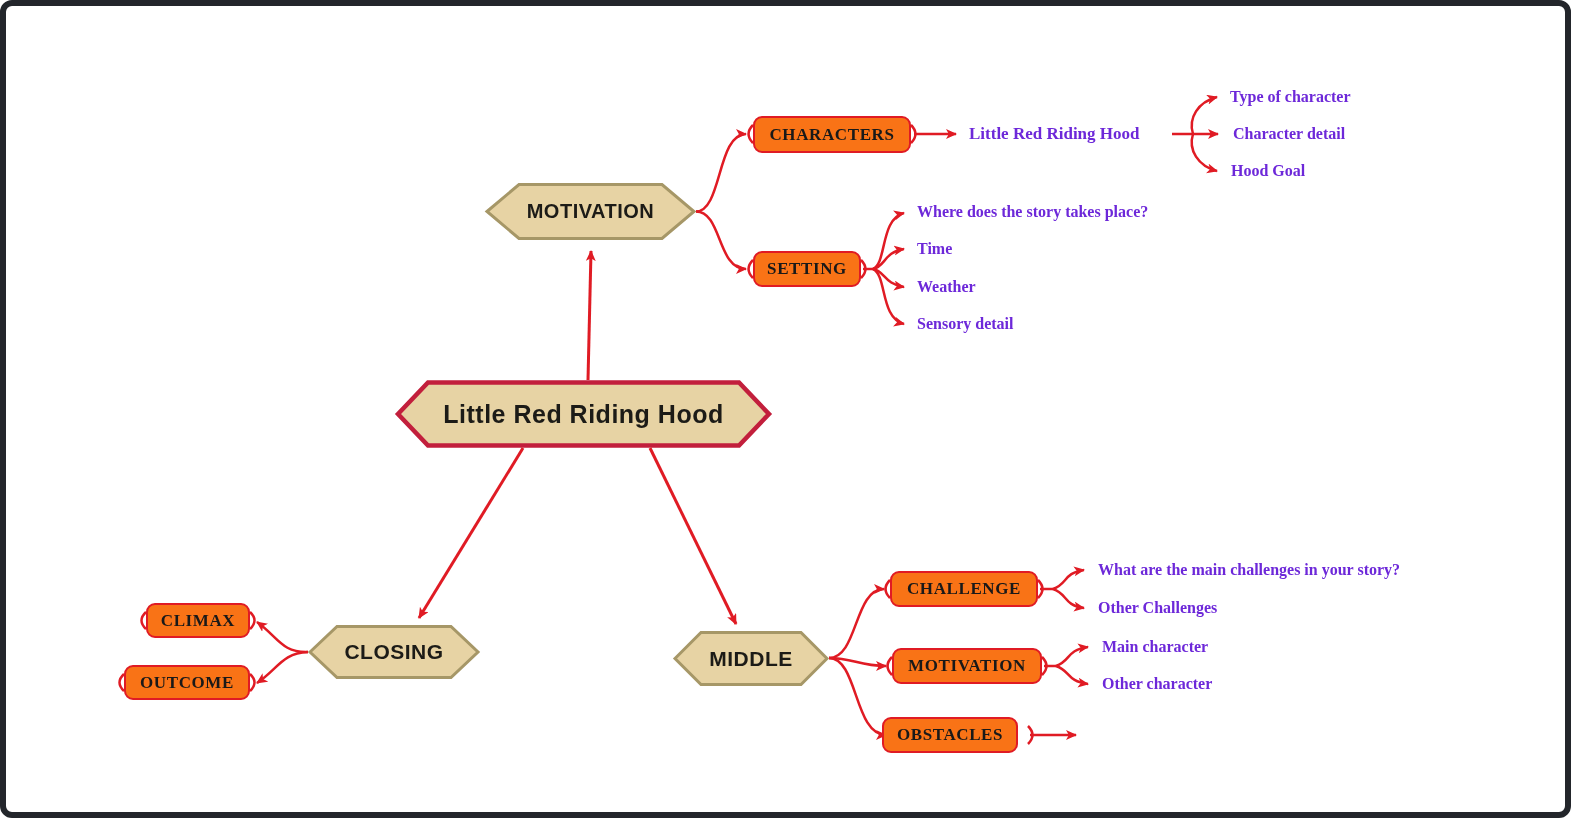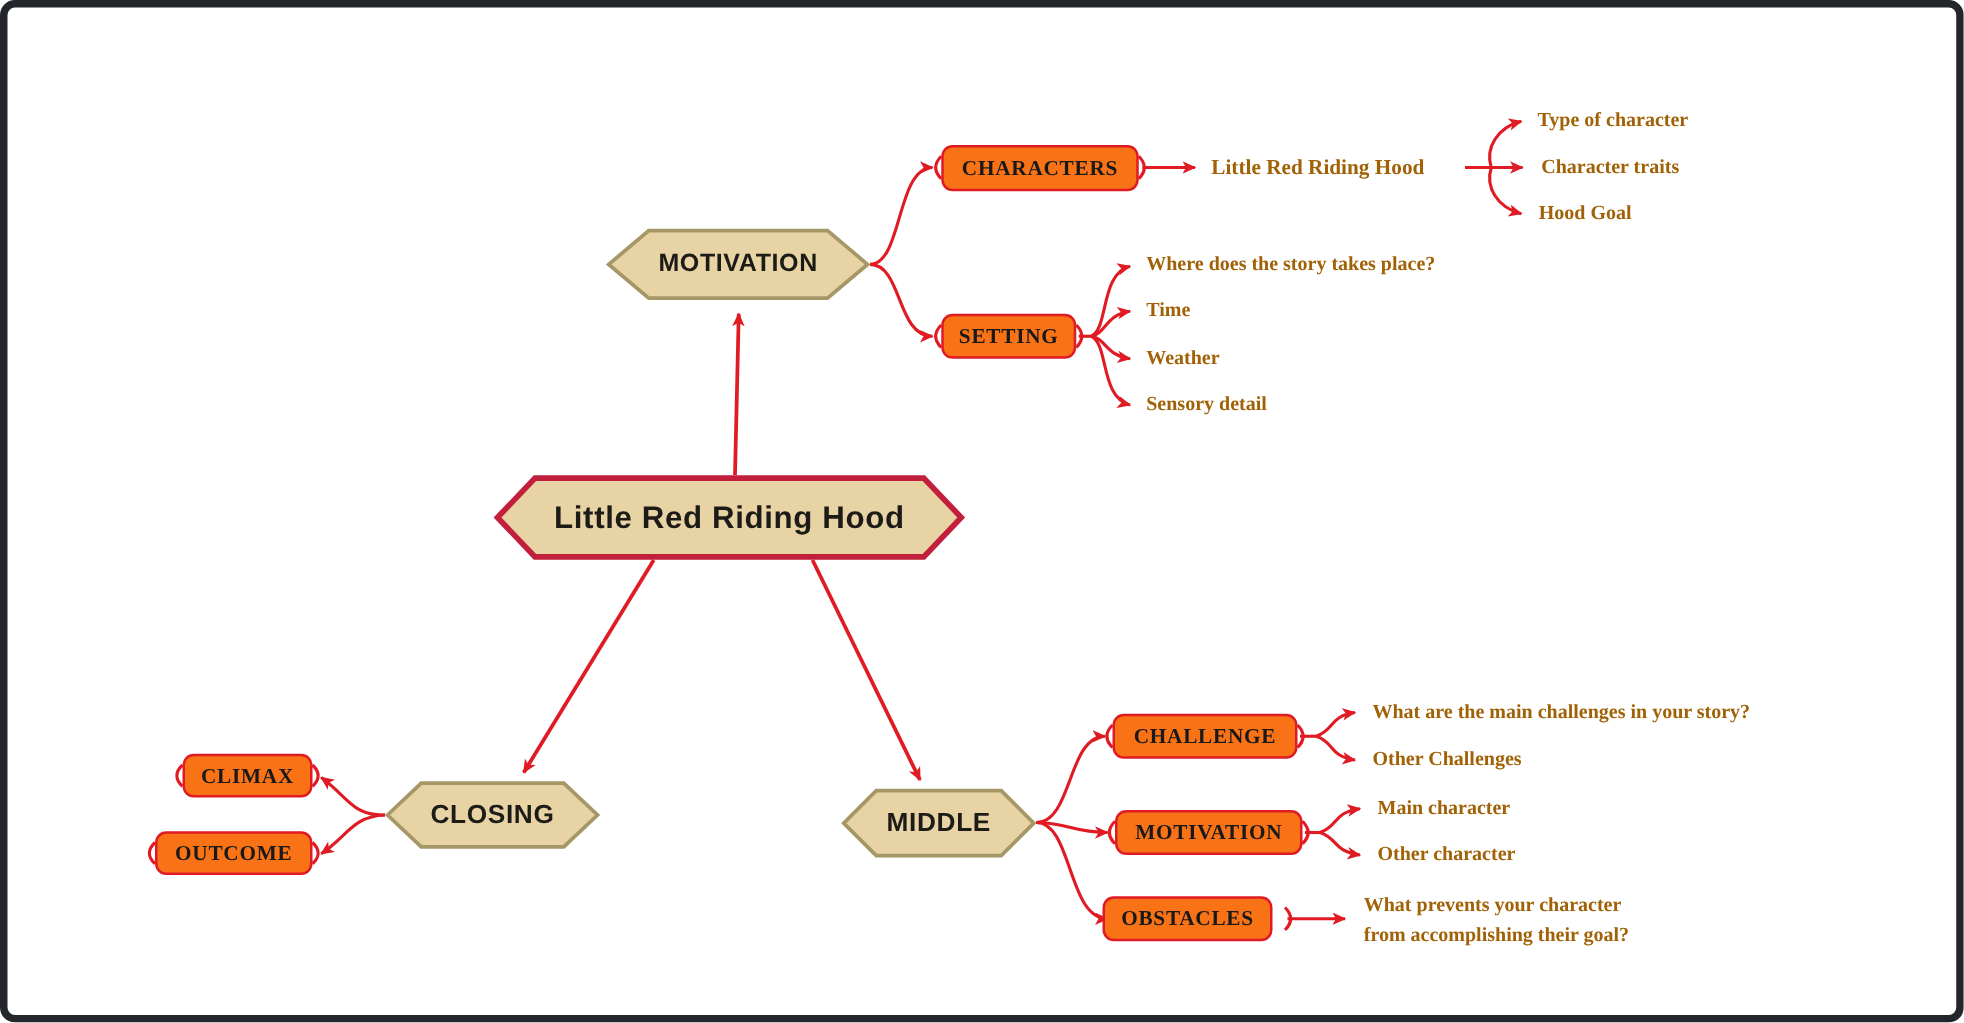--- a/index.html
+++ b/index.html
@@ -43,21 +43,21 @@
     font-weight: bold;
     font-size: 17px;
     letter-spacing: 0.6px;
     color: #191919;
     z-index: 2;
   }
   .leaf {
     font-family: "Liberation Serif", serif;
     font-weight: bold;
     font-size: 16px;
-    color: #a16207;
+    color: #6d28d9;
     line-height: 20px;
     white-space: pre-line;
     z-index: 2;
   }
   .leaf.big { font-size: 17px; }
 </style>
 </head>
 <body>
 
 <div class="canvas">
@@ -162,30 +162,28 @@
   </div>
   <div class="abs topicbox" style="left:140px; top:597px; width:104px; height:35px;">
     <span>CLIMAX</span>
   </div>
   <div class="abs topicbox" style="left:118px; top:659px; width:126px; height:35px;">
     <span>OUTCOME</span>
   </div>
 
   <div class="abs leaf big" style="left:963px; top:118px;">Little Red Riding Hood</div>
   <div class="abs leaf" style="left:1224px; top:81px;">Type of character</div>
-  <div class="abs leaf" style="left:1227px; top:118px;">Character traits</div>
+  <div class="abs leaf" style="left:1227px; top:118px;">Character detail</div>
   <div class="abs leaf" style="left:1225px; top:155px;">Hood Goal</div>
 
   <div class="abs leaf" style="left:911px; top:196px;">Where does the story takes place?</div>
   <div class="abs leaf" style="left:911px; top:233px;">Time</div>
   <div class="abs leaf" style="left:911px; top:271px;">Weather</div>
   <div class="abs leaf" style="left:911px; top:308px;">Sensory detail</div>
 
   <div class="abs leaf" style="left:1092px; top:554px;">What are the main challenges in your story?</div>
   <div class="abs leaf" style="left:1092px; top:592px;">Other Challenges</div>
 
   <div class="abs leaf" style="left:1096px; top:631px;">Main character</div>
   <div class="abs leaf" style="left:1096px; top:668px;">Other character</div>
 
-  <div class="abs leaf" style="left:1085px; top:707px; line-height:24px;">What prevents your character
-from accomplishing their goal?</div>
 
 </div>
 
 </body></html>

